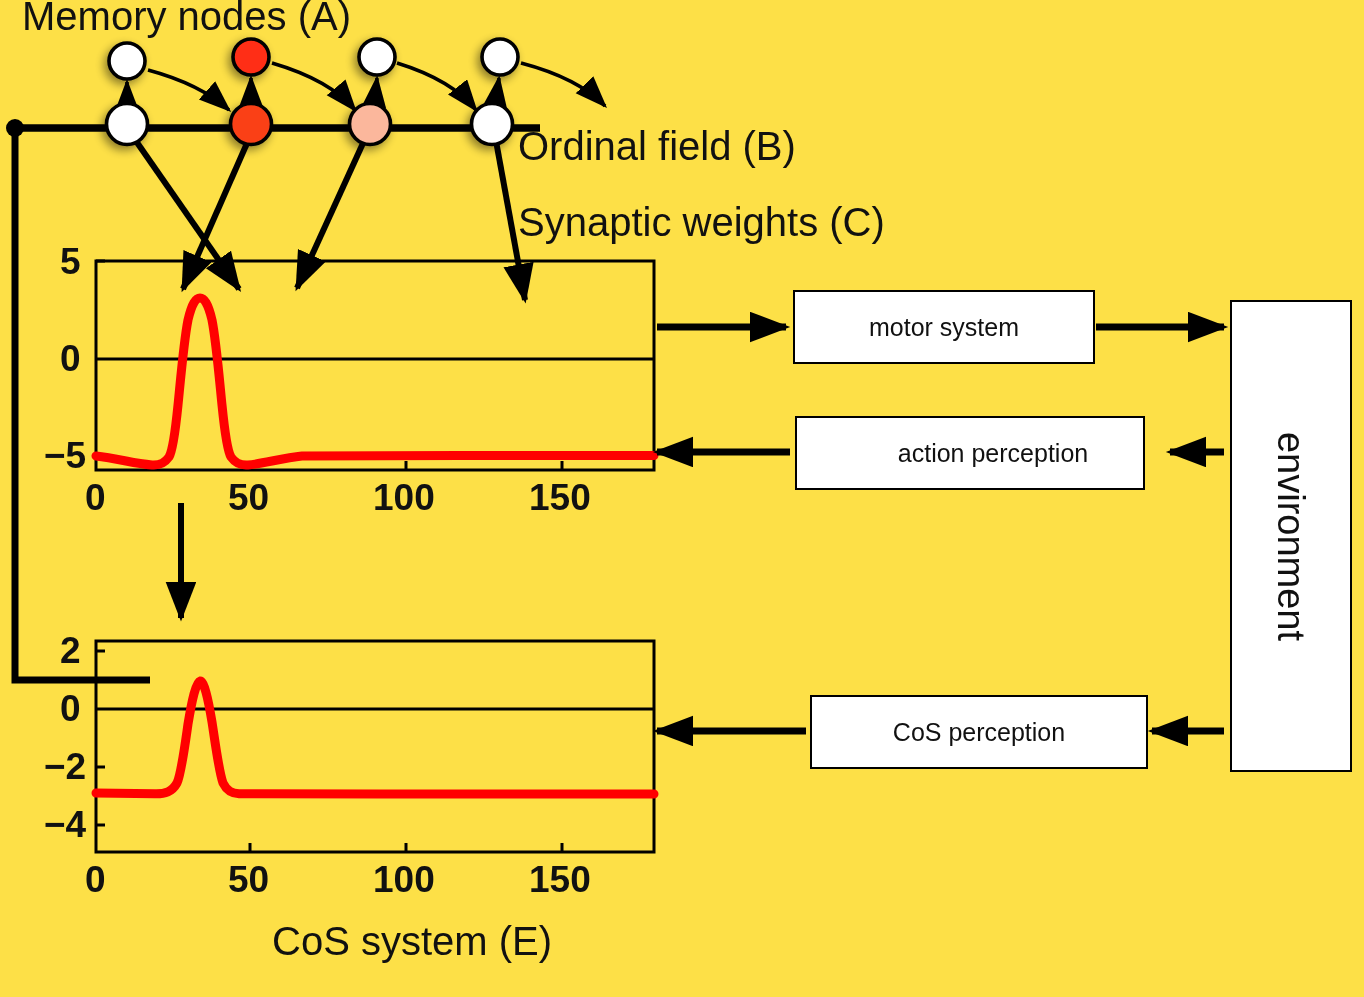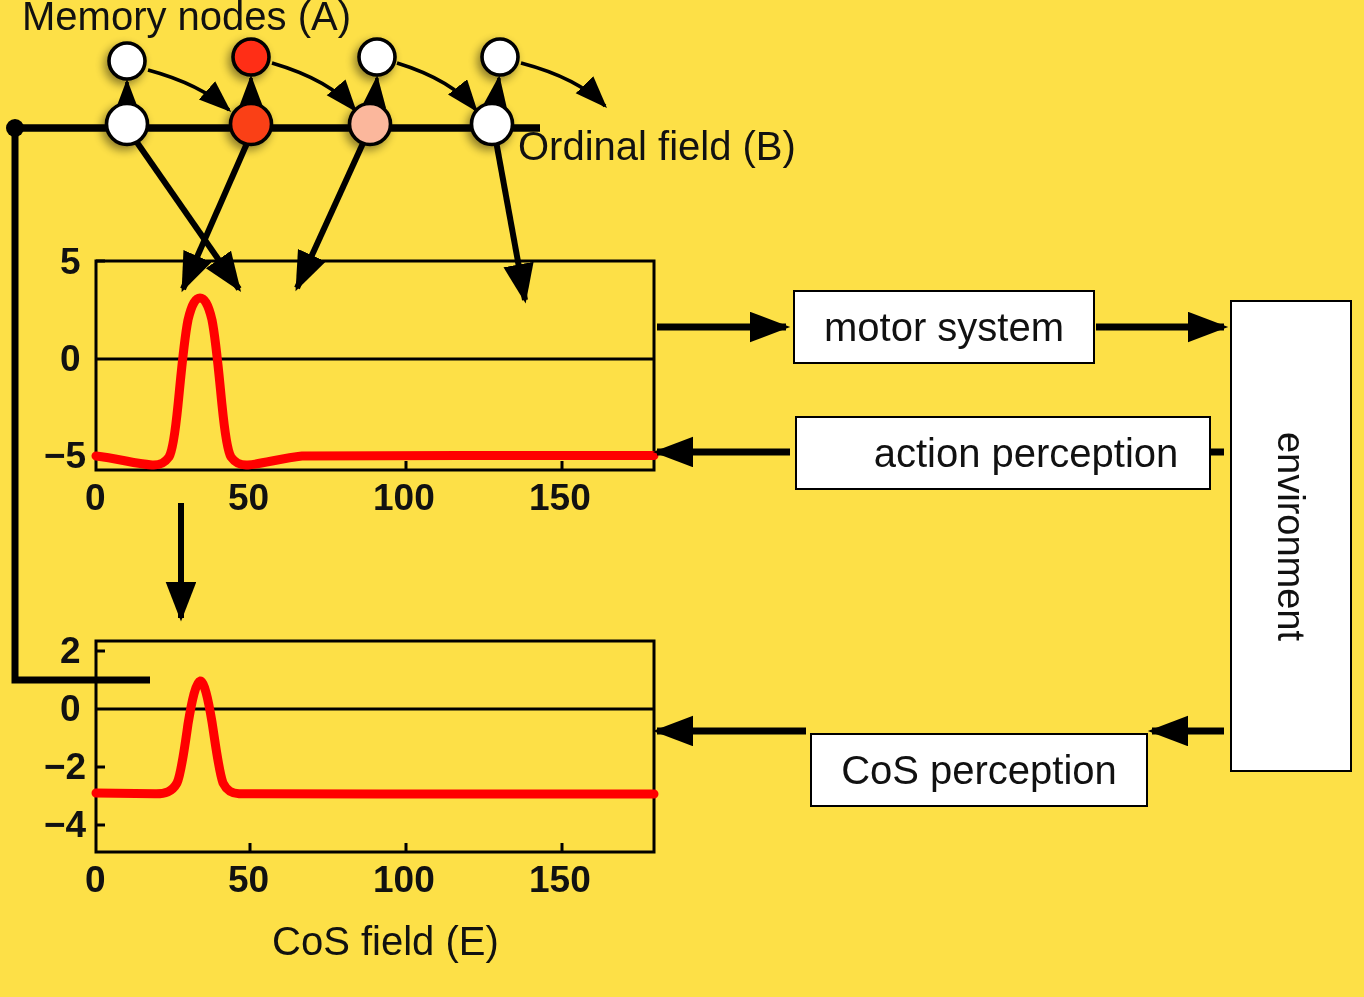--- a/index.html
+++ b/index.html
@@ -37,21 +37,21 @@
   .box {
     position: absolute;
     border: 2px solid #000000;
     background: #ffffff;
     box-sizing: border-box;
     display: flex;
     align-items: center;
     justify-content: center;
   }
   .box-text {
-    font-size: 40px;
+    font-size: 25px;
     color: #111111;
     white-space: nowrap;
   }
   .env-box { }
   .env-text {
     font-size: 38px;
     color: #111111;
     white-space: nowrap;
     transform: rotate(90deg);
     transform-origin: center center;
@@ -200,23 +200,24 @@
       <circle cx="251" cy="124" r="20.5" fill="#FA4016" stroke="#000" stroke-width="3.6" filter="url(#nodeShadow)"></circle>
       <circle cx="370" cy="124" r="20.5" fill="#FBB79C" stroke="#000" stroke-width="3.6" filter="url(#nodeShadow)"></circle>
       <circle cx="492" cy="124" r="20.5" fill="#FFFFFF" stroke="#000" stroke-width="3.6" filter="url(#nodeShadow)"></circle>
     </g>
   </svg>
 
   <div class="lbl big-label" style="left:22px; top:-4px;">Memory nodes (A)</div>
 
   <div class="lbl big-label" style="left:518px; top:126px;">Ordinal field (B)</div>
 
-
-
-  <div class="lbl big-label" style="left:272px; top:921px;">CoS field (E)</div>
+  <div class="lbl big-label" style="left:518px; top:202px;">Synaptic weights (C)</div>
+
+
+  <div class="lbl big-label" style="left:272px; top:921px;">CoS system (E)</div>
 
   <div class="lbl tick-label" style="left:60px; top:243px;">5</div>
   <div class="lbl tick-label" style="left:60px; top:340px;">0</div>
   <div class="lbl tick-label" style="left:44px; top:437px;">−5</div>
 
   <div class="lbl tick-label" style="left:85px; top:479px;">0</div>
   <div class="lbl tick-label" style="left:228px; top:479px;">50</div>
   <div class="lbl tick-label" style="left:373px; top:479px;">100</div>
   <div class="lbl tick-label" style="left:529px; top:479px;">150</div>
 
@@ -227,25 +228,25 @@
 
   <div class="lbl tick-label" style="left:85px; top:861px;">0</div>
   <div class="lbl tick-label" style="left:228px; top:861px;">50</div>
   <div class="lbl tick-label" style="left:373px; top:861px;">100</div>
   <div class="lbl tick-label" style="left:529px; top:861px;">150</div>
 
   <div class="box" style="left:793px; top:290px; width:302px; height:74px;">
     <span class="box-text">motor system</span>
   </div>
 
-  <div class="box" style="left:795px; top:416px; width:416px; height:74px;padding-left:46px;">
+  <div class="box" style="left:795px; top:416px; width:350px; height:74px;padding-left:46px;">
     <span class="box-text">action perception</span>
   </div>
 
-  <div class="box" style="left:810px; top:695px; width:338px; height:74px;margin-top:38px;">
+  <div class="box" style="left:810px; top:695px; width:338px; height:74px;">
     <span class="box-text">CoS perception</span>
   </div>
 
   <div class="box env-box" style="left:1230px; top:300px; width:122px; height:472px;">
     <span class="env-text">environment</span>
   </div>
 
 </div>
 
 </body></html>

